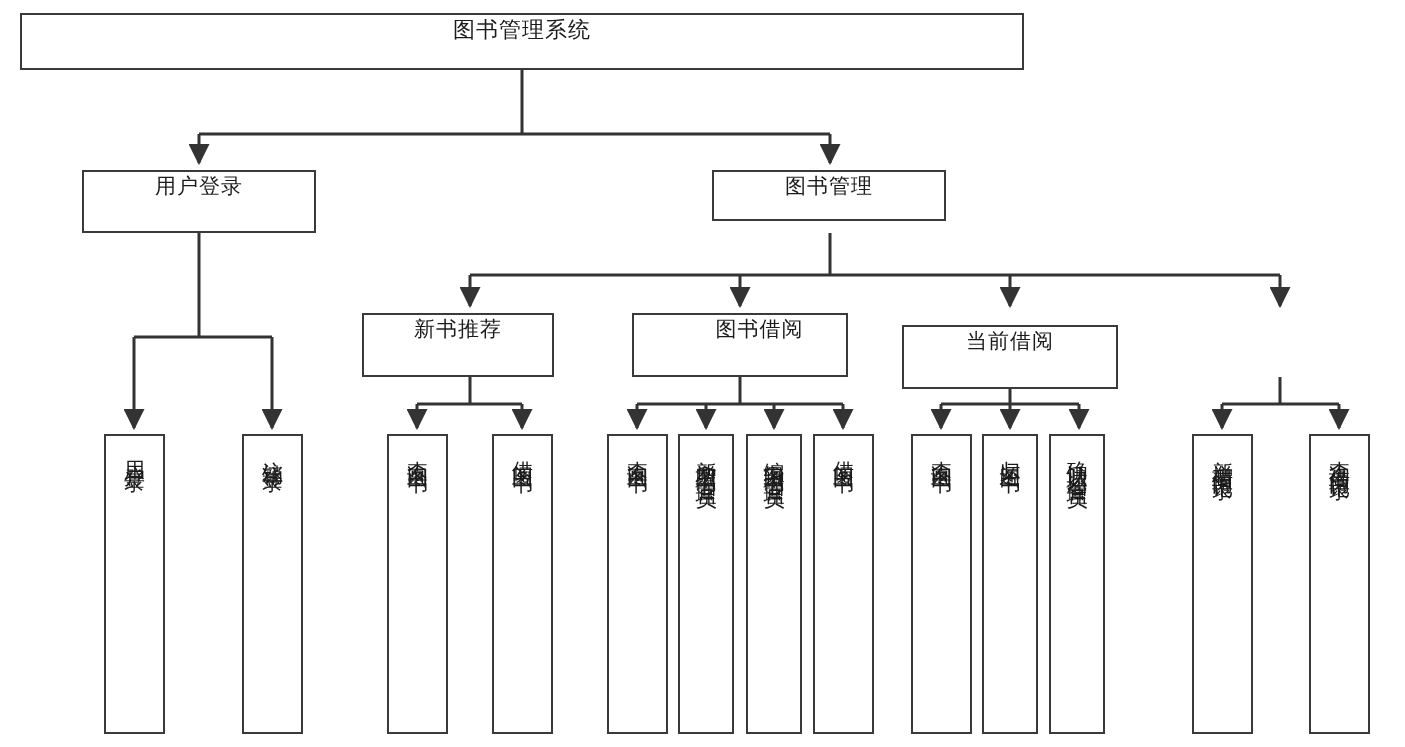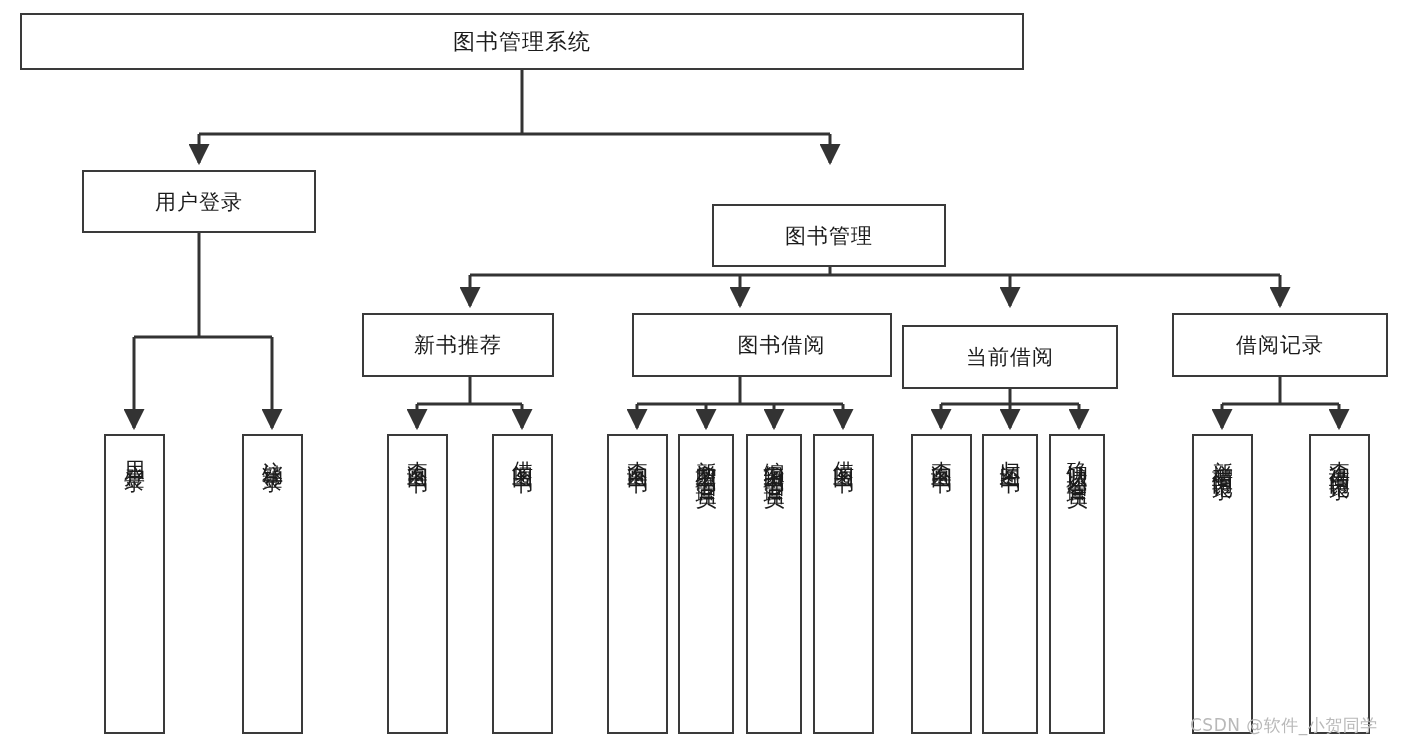--- a/index.html
+++ b/index.html
@@ -23,21 +23,20 @@
     top: 0;
     width: 1405px;
     height: 747px;
   }
   .node {
     position: absolute;
     box-sizing: border-box;
     background: #ffffff;
     border: 2.4px solid #3a3a3a;
     display: flex;
-    align-items: center;
     justify-content: center;
     color: #1b1b1b;
   }
   .node.horiz {
     font-size: 21px;
     letter-spacing: 1px;
   }
   .node.vert {
     font-size: 21px;
     padding-top: 8px;
@@ -117,35 +116,32 @@
     </g>
   </svg>
 
   <div class="node horiz root" style="left:20px; top:13px; width:1004px; height:57px;">
     <span>图书管理系统</span>
   </div>
 
   <div class="node horiz" style="left:82px; top:170px; width:234px; height:63px;">
     <span>用户登录</span>
   </div>
-  <div class="node horiz" style="left:712px; top:170px; width:234px; height:63px;margin-top:34px;">
+  <div class="node horiz" style="left:712px; top:170px; width:234px; height:51px;">
     <span>图书管理</span>
   </div>
 
   <div class="node horiz" style="left:362px; top:313px; width:192px; height:64px;">
     <span>新书推荐</span>
   </div>
-  <div class="node horiz" style="left:632px; top:313px; width:260px; height:64px;padding-left:39px;">
+  <div class="node horiz" style="left:632px; top:313px; width:216px; height:64px;padding-left:39px;">
     <span>图书借阅</span>
   </div>
   <div class="node horiz" style="left:902px; top:325px; width:216px; height:64px;">
     <span>当前借阅</span>
-  </div>
-  <div class="node horiz" style="left:1172px; top:313px; width:216px; height:64px;">
-    <span>借阅记录</span>
   </div>
 
   <div class="node vert" style="left:104px; top:434px; width:61px; height:300px;">
     <span class="vtext">用户登录</span>
   </div>
   <div class="node vert" style="left:242px; top:434px; width:61px; height:300px;">
     <span class="vtext">注销登录</span>
   </div>
 
   <div class="node vert" style="left:387px; top:434px; width:61px; height:300px;">
@@ -178,15 +174,14 @@
     <span class="vtext">确认归还（管理员）</span>
   </div>
 
   <div class="node vert" style="left:1192px; top:434px; width:61px; height:300px;">
     <span class="vtext">新增借阅记录</span>
   </div>
   <div class="node vert" style="left:1309px; top:434px; width:61px; height:300px;">
     <span class="vtext">查询借阅记录</span>
   </div>
 
-  <div class="watermark" style="left:1190px; top:714px;">CSDN @软件_小贺同学</div>
 
 </div>
 
 </body></html>

